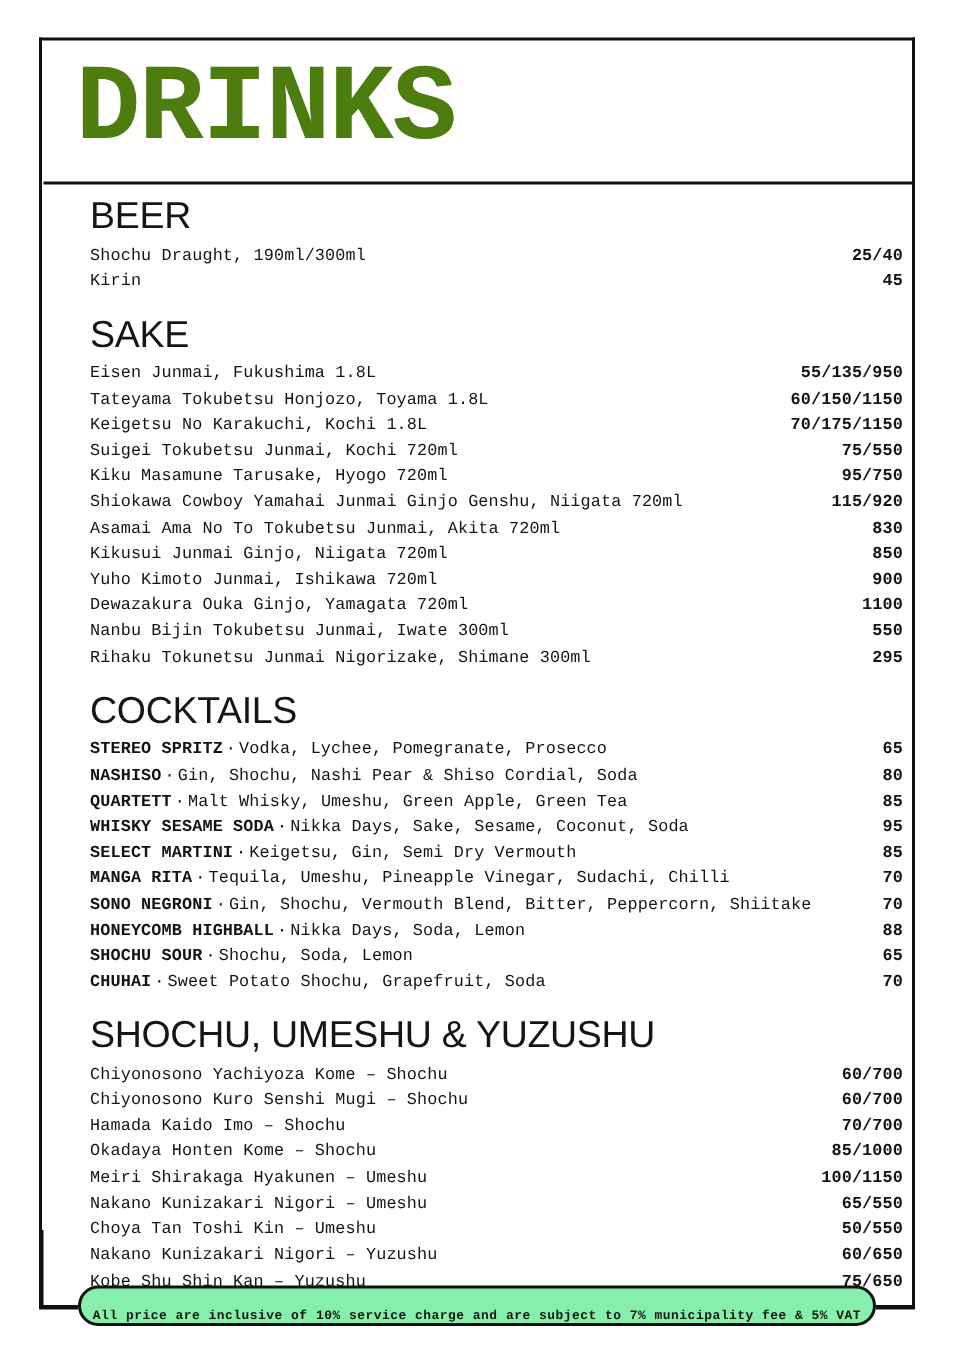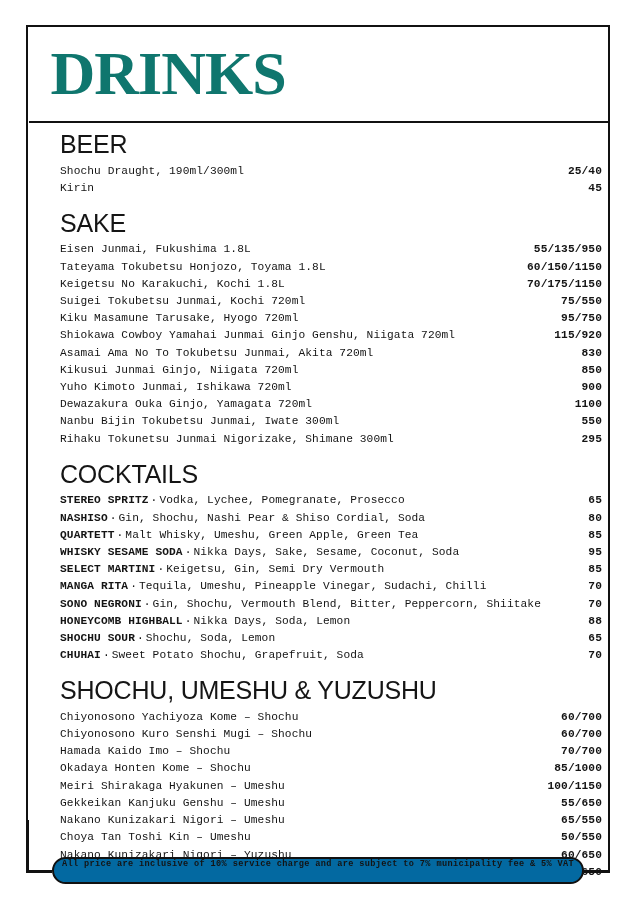--- a/index.html
+++ b/index.html
@@ -74,26 +74,26 @@
     left: 28.5px;
     top: 27.5px;
     width: 579px;
     height: 95px;
     border-bottom: 2.5px solid #111111;
     display: flex;
     align-items: center;
     padding-left: 22px;
   }
   .title {
-    font-family: Liberation Serif, serif;
+    font-family: Liberation Mono, monospace;
     font-weight: bold;
-    font-size: 62px;
+    font-size: 72px;
     line-height: 0.86;
     letter-spacing: -1px;
-    color: #0f766e;
+    color: #4d7c0f;
     margin: 0;
   }
 
   
   .content {
     position: absolute;
     left: 60px;
     top: 130px;
     width: 542px;
   }
@@ -134,23 +134,23 @@
 
   
   .footer-pill {
     position: absolute;
     left: 52px;
     top: 857px;
     width: 532px;
     height: 27px;
     border: 2.5px solid #111111;
     border-radius: 15px;
-    background: #0369a1;
+    background: #86efac;
     display: flex;
-    align-items: flex-start;
+    align-items: flex-end;
     justify-content: center;
   }
   .footer-text {
     font-size: 8.6px;
     font-weight: bold;
     letter-spacing: 0.35px;
     color: #141414;
     white-space: nowrap;
   }
 </style>
@@ -291,24 +291,20 @@
         </div>
         <div class="row">
           <div class="row-name"><span>Okadaya Honten Kome – Shochu</span></div>
           <div class="row-price">85/1000</div>
         </div>
         <div class="row">
           <div class="row-name"><span>Meiri Shirakaga Hyakunen – Umeshu</span></div>
           <div class="row-price">100/1150</div>
         </div>
         <div class="row">
-          <div class="row-name"><span>Gekkeikan Kanjuku Genshu – Umeshu</span></div>
-          <div class="row-price">55/650</div>
-        </div>
-        <div class="row">
           <div class="row-name"><span>Nakano Kunizakari Nigori – Umeshu</span></div>
           <div class="row-price">65/550</div>
         </div>
         <div class="row">
           <div class="row-name"><span>Choya Tan Toshi Kin – Umeshu</span></div>
           <div class="row-price">50/550</div>
         </div>
         <div class="row">
           <div class="row-name"><span>Nakano Kunizakari Nigori – Yuzushu</span></div>
           <div class="row-price">60/650</div>

